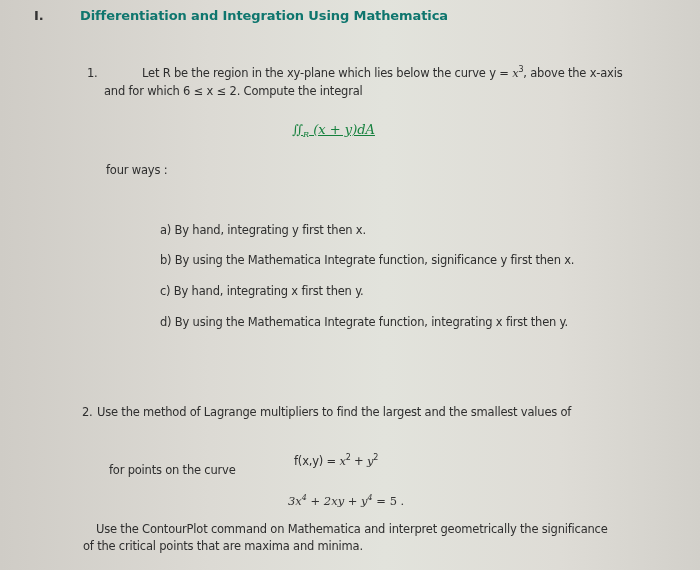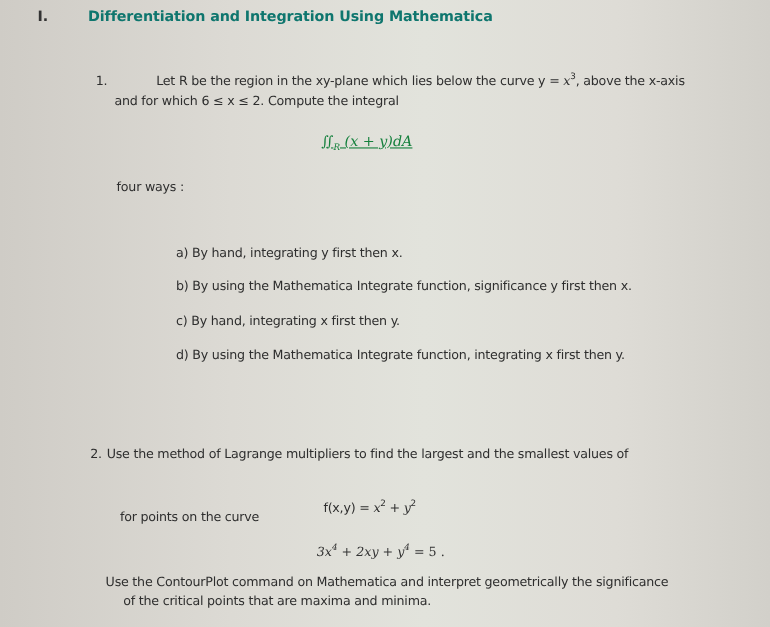--- a/index.html
+++ b/index.html
@@ -53,16 +53,16 @@
       <span>f(x,y) = </span><span class="math">x</span><sup>2</sup><span> +  </span><span class="math">y</span><sup>2</sup>
     </div>
 
     <div class="abs txt" style="left:109px; top:463px;">for points on the curve</div>
 
     <div class="abs math" style="left:288px; top:494px; font-size:11.5px; color:#333;">
       <span>3x</span><sup>4</sup><span> + 2xy + y</span><sup>4</sup><span class="up"> = 5 .</span>
     </div>
 
     <div class="abs txt" style="left:96px; top:522px;">Use the ContourPlot command on Mathematica and interpret geometrically the significance</div>
-    <div class="abs txt" style="left:112px; top:539px;">of the critical points that are maxima and minima.</div>
+    <div class="abs txt" style="left:83px; top:539px;">of the critical points that are maxima and minima.</div>
   </div>
 
 </div>
 
 </body></html>

